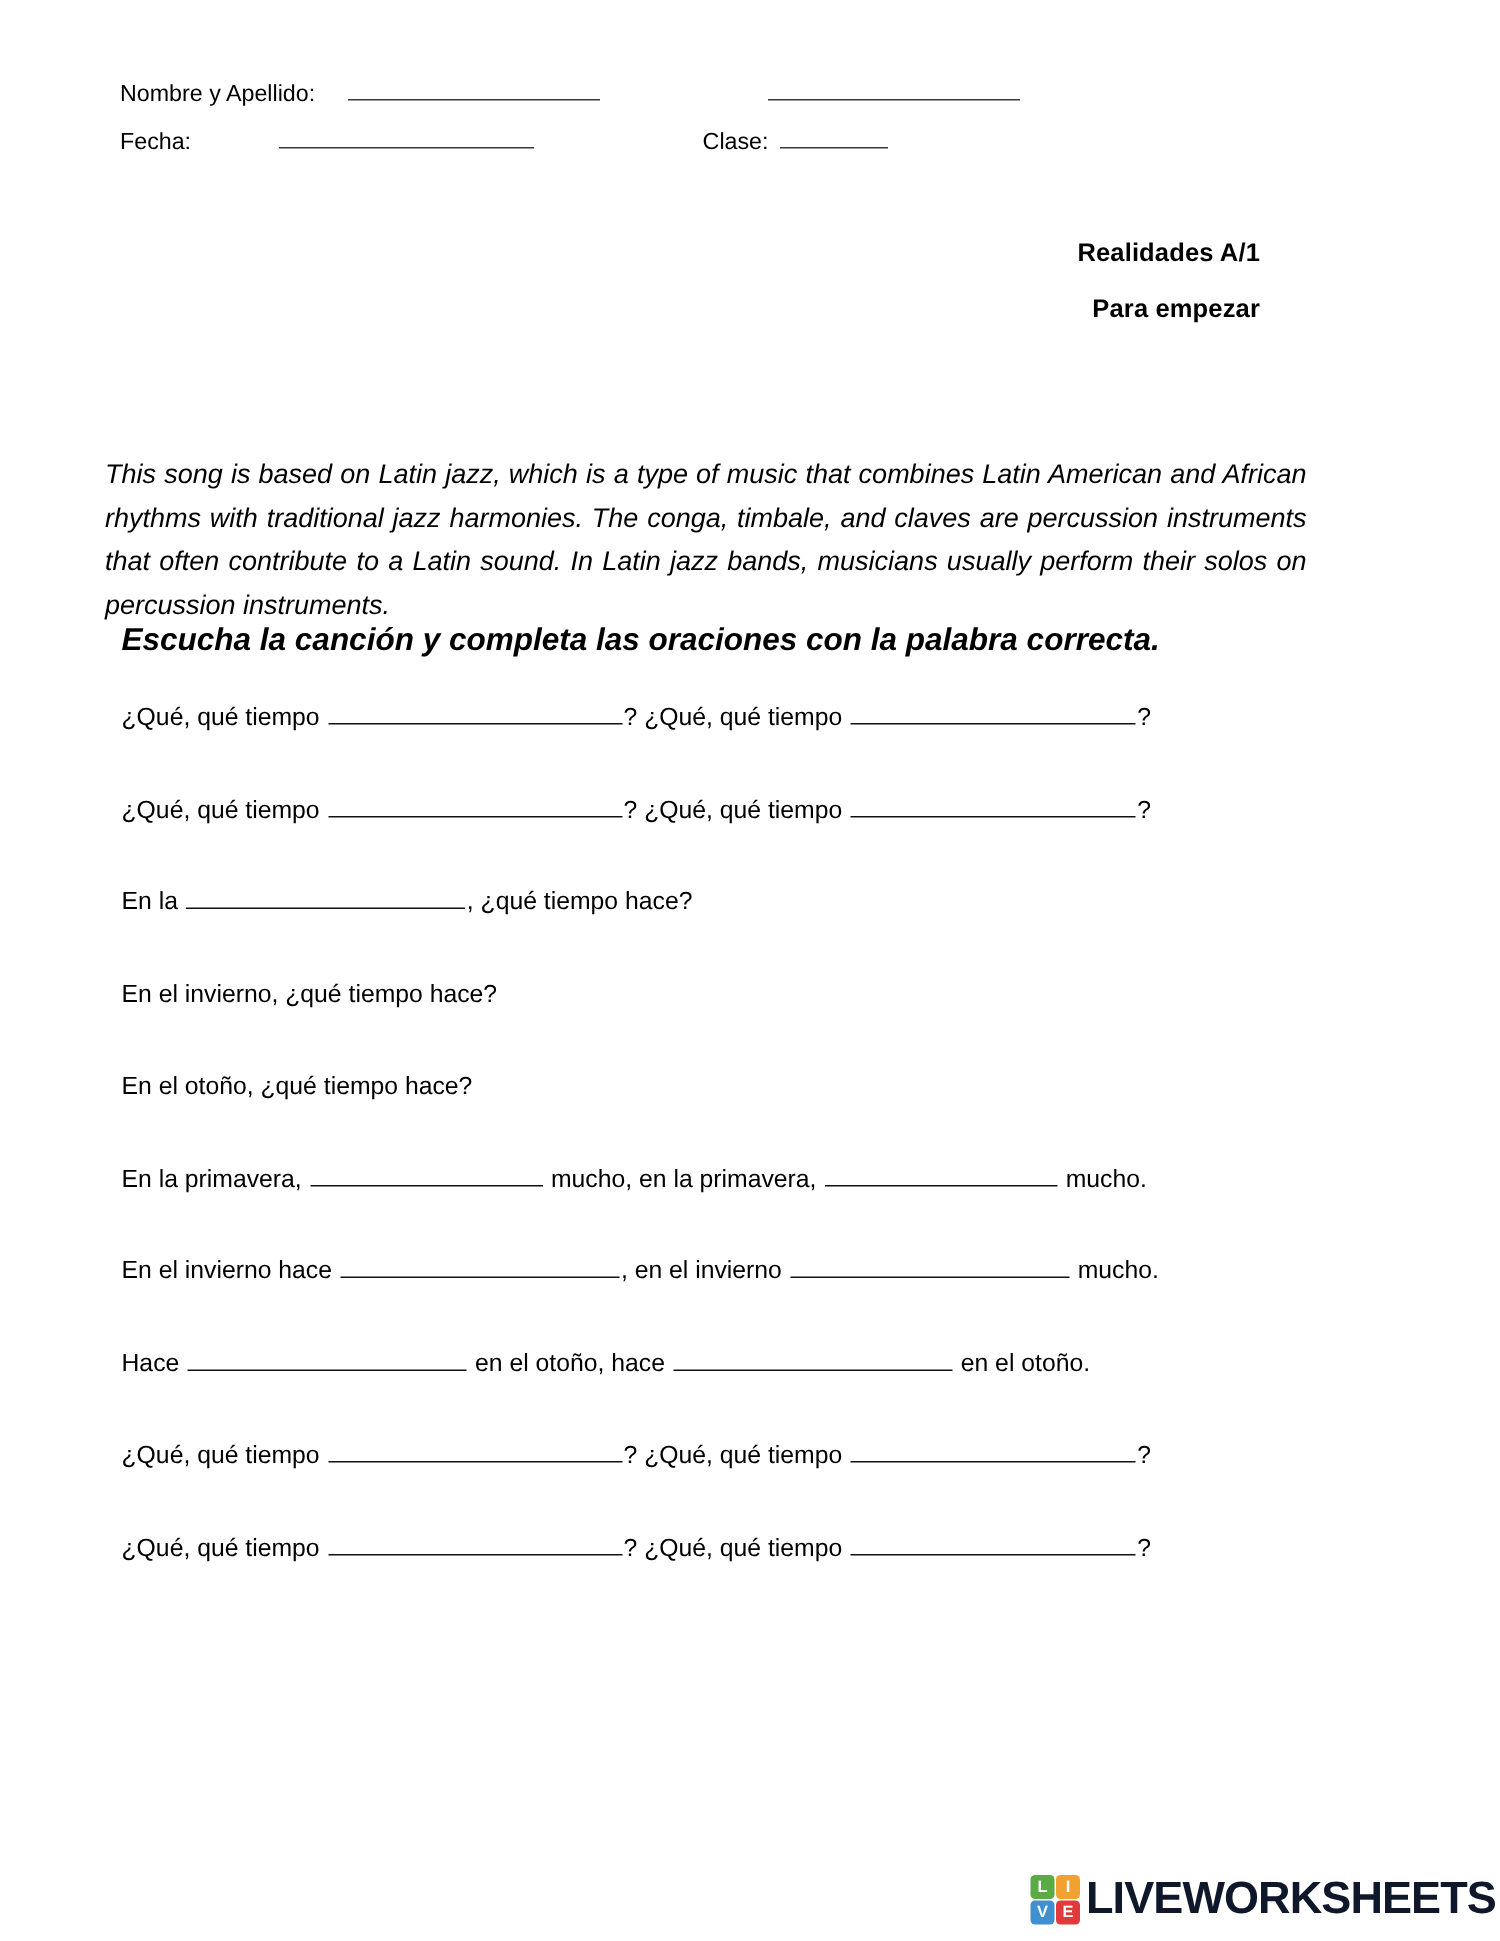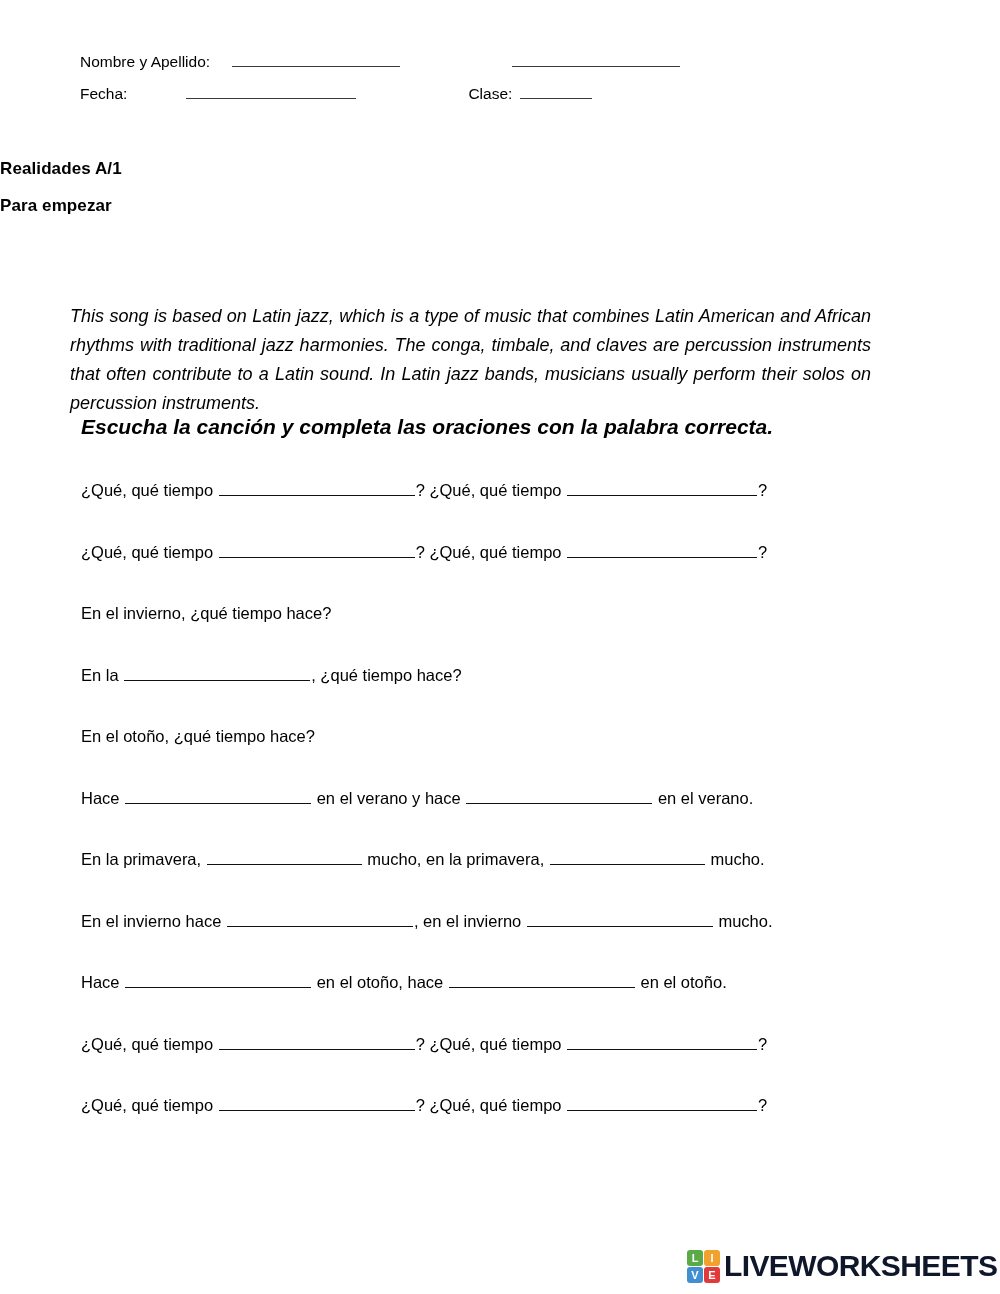--- a/index.html
+++ b/index.html
@@ -55,21 +55,21 @@
   .w-extra  { width: 168px; }
   .w-fecha  { width: 170px; }
   .w-clase  { width: 72px; }
 
   
   .title-block {
     position: absolute;
     left: 0;
     top: 150px;
     width: 840px;
-    text-align: left;
+    text-align: right;
   }
   .title-line {
     font-weight: bold;
     font-size: 17px;
     line-height: 37px;
     letter-spacing: 0.1px;
   }
 
   
   .intro {
@@ -91,21 +91,21 @@
     width: 820px;
     font-style: italic;
     font-weight: bold;
     font-size: 21px;
   }
 
   
   .exercises {
     position: absolute;
     left: 81px;
-    top: 480px;
+    top: 468px;
     width: 840px;
   }
   .ex-line {
     height: 61.5px;
     font-size: 16.5px;
     white-space: nowrap;
     line-height: 20px;
   }
   .ex-line .seg {
     display: inline;
@@ -185,24 +185,23 @@
     <div class="title-line">Para empezar</div>
   </div>
 
   <p class="intro">This song is based on Latin jazz, which is a type of music that combines Latin American and African rhythms with traditional jazz harmonies. The conga, timbale, and claves are percussion instruments that often contribute to a Latin sound. In Latin jazz bands, musicians usually perform their solos on percussion instruments.</p>
 
   <div class="instruction">Escucha la canción y completa las oraciones con la palabra correcta.</div>
 
   <div class="exercises" id="exercise-list">
       <div class="ex-line"><span class="seg">¿Qué, qué tiempo </span><span class="blank bl-xl"></span><span class="seg">? ¿Qué, qué tiempo </span><span class="blank bl-lg"></span><span class="seg">?</span></div>
       <div class="ex-line"><span class="seg">¿Qué, qué tiempo </span><span class="blank bl-xl"></span><span class="seg">? ¿Qué, qué tiempo </span><span class="blank bl-lg"></span><span class="seg">?</span></div>
+      <div class="ex-line"><span class="seg">En la </span><span class="blank bl-md"></span><span class="seg">, ¿qué tiempo hace?</span></div>
       <div class="ex-line"><span class="seg">En el invierno, ¿qué tiempo hace?</span></div>
-      <div class="ex-line"><span class="seg">En la </span><span class="blank bl-md"></span><span class="seg">, ¿qué tiempo hace?</span></div>
       <div class="ex-line"><span class="seg">En el otoño, ¿qué tiempo hace?</span></div>
-      <div class="ex-line"><span class="seg">Hace </span><span class="blank bl-md"></span><span class="seg"> en el verano y hace </span><span class="blank bl-md"></span><span class="seg"> en el verano.</span></div>
       <div class="ex-line"><span class="seg">En la primavera, </span><span class="blank bl-sm"></span><span class="seg"> mucho, en la primavera, </span><span class="blank bl-sm"></span><span class="seg"> mucho.</span></div>
       <div class="ex-line"><span class="seg">En el invierno hace </span><span class="blank bl-md"></span><span class="seg">, en el invierno </span><span class="blank bl-md"></span><span class="seg"> mucho.</span></div>
       <div class="ex-line"><span class="seg">Hace </span><span class="blank bl-md"></span><span class="seg"> en el otoño, hace </span><span class="blank bl-md"></span><span class="seg"> en el otoño.</span></div>
       <div class="ex-line"><span class="seg">¿Qué, qué tiempo </span><span class="blank bl-xl"></span><span class="seg">? ¿Qué, qué tiempo </span><span class="blank bl-lg"></span><span class="seg">?</span></div>
       <div class="ex-line"><span class="seg">¿Qué, qué tiempo </span><span class="blank bl-xl"></span><span class="seg">? ¿Qué, qué tiempo </span><span class="blank bl-lg"></span><span class="seg">?</span></div>
     </div>
 
   <div class="footer">
     <div class="logo-squares" id="logo-tiles">
         <div class="logo-sq" style="background: rgb(90, 170, 70);">L</div>

